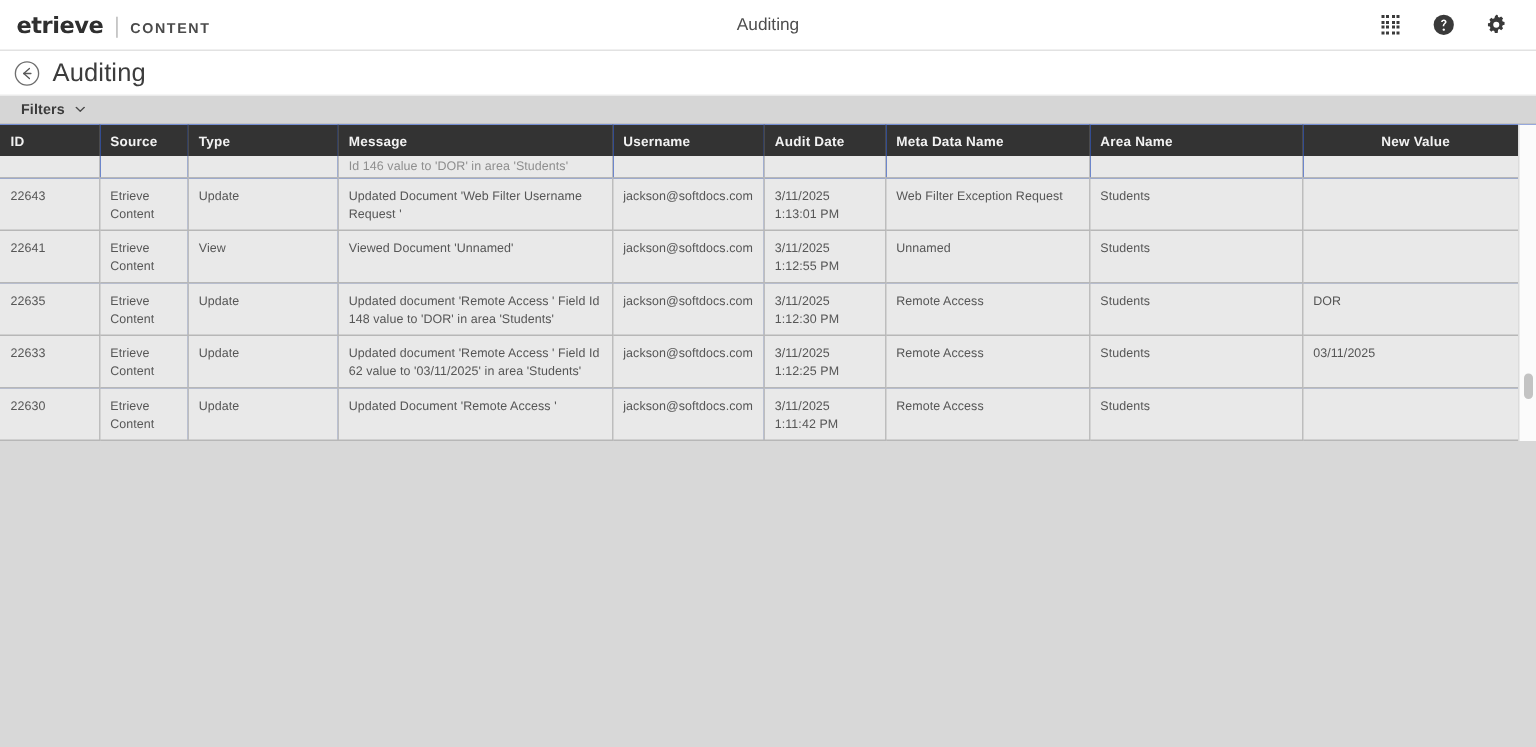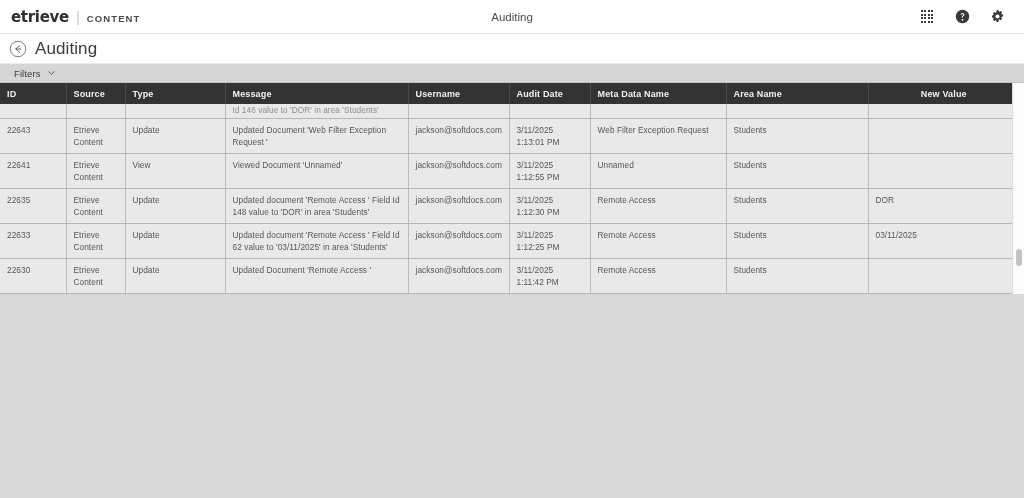--- a/index.html
+++ b/index.html
@@ -103,21 +103,21 @@
     background: #d6d6d6;
     border-bottom: 1px solid #c4c4c4;
     display: flex;
     align-items: center;
     padding-left: 14px;
     gap: 7px;
     cursor: pointer;
   }
   .filters-label {
     font-size: 9.5px;
-    font-weight: 400;
+    font-weight: 700;
     color: #3b3b3b;
     letter-spacing: 0.1px;
   }
   .chev {
     width: 7px; height: 4px;
     display: block;
   }
 
   
   .table-wrap {
@@ -314,21 +314,21 @@
           <td></td>
           <td></td>
           <td></td>
           <td></td>
           <td></td>
         </tr>
       <tr>
             <td>22643</td>
             <td>Etrieve Content</td>
             <td>Update</td>
-            <td>Updated Document 'Web Filter Exception Request '</td>
+            <td>Updated Document 'Web Filter Username Request '</td>
             <td>jackson@softdocs.com</td>
             <td>3/11/2025 1:13:01 PM</td>
             <td>Web Filter Exception Request</td>
             <td>Students</td>
             <td></td>
           </tr>
           <tr>
             <td>22641</td>
             <td>Etrieve Content</td>
             <td>View</td>

